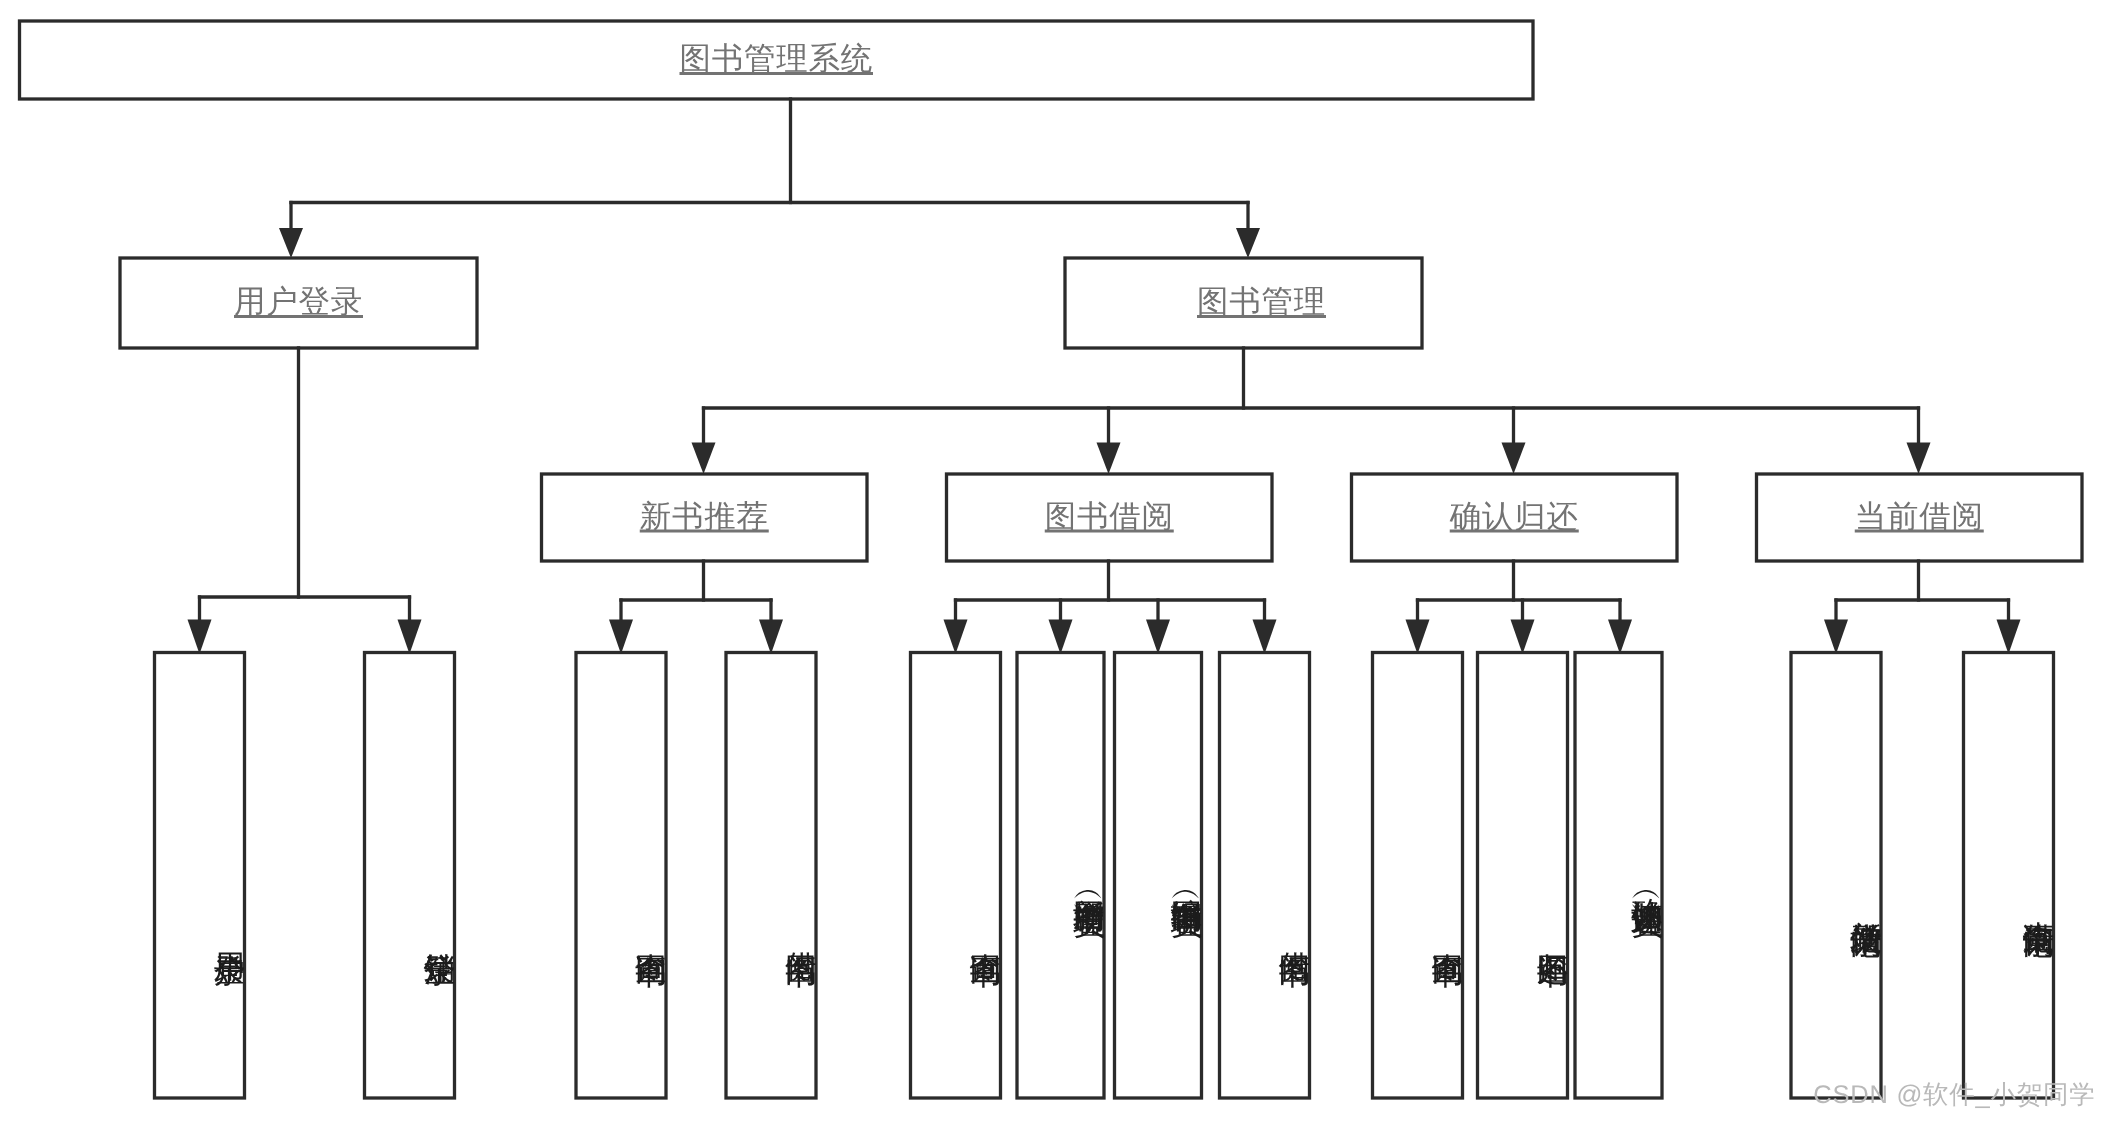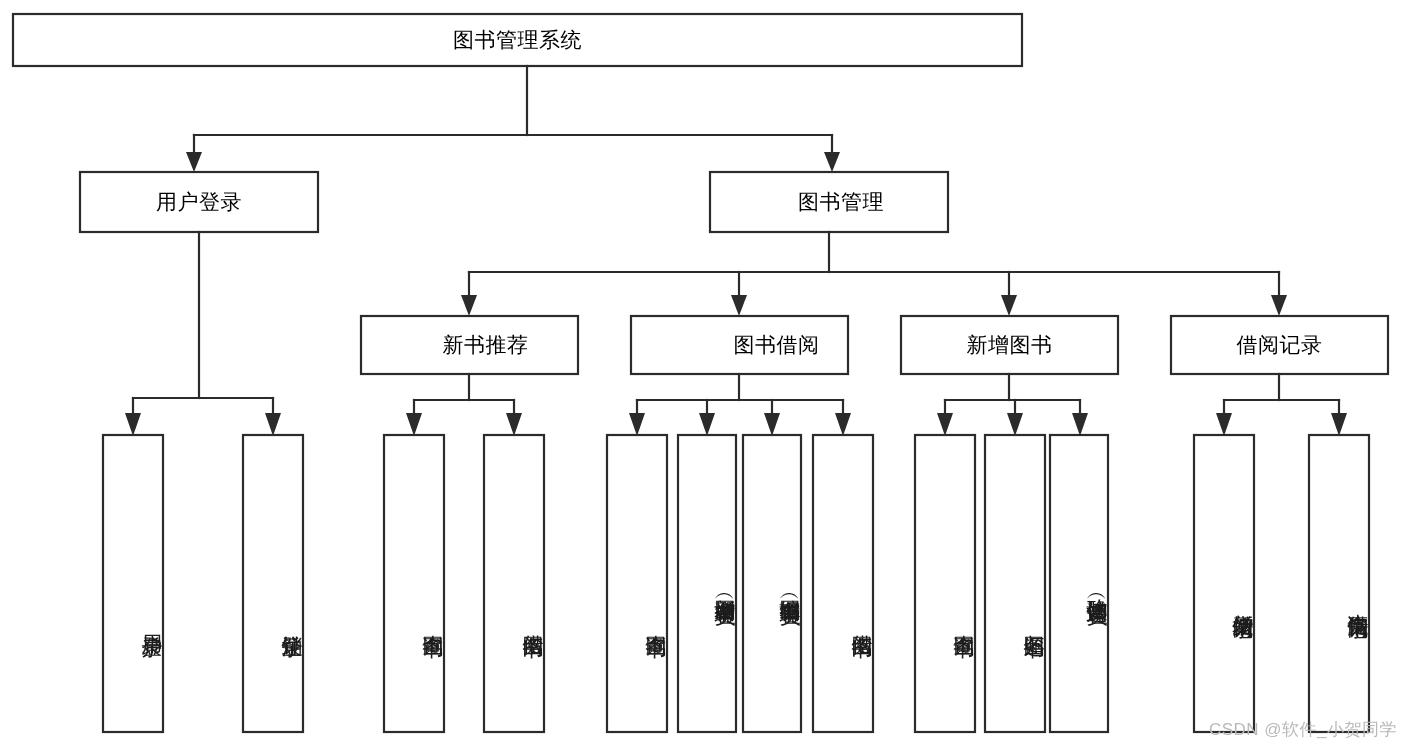--- a/index.html
+++ b/index.html
@@ -40,26 +40,27 @@
   }
   .arrow-head {
     fill: #2b2b2b;
     stroke: none;
   }
   .node-label-h {
     position: absolute;
     display: flex;
     align-items: center;
     justify-content: center;
-    color: #000000;
+    color: #737373;
     font-size: 21px;
     letter-spacing: 0.5px;
     line-height: 1.1;
     white-space: nowrap;
     pointer-events: none;
+    text-decoration: underline;
   }
   .node-label-v {
     position: absolute;
     display: flex;
     align-items: flex-start;
     justify-content: center;
     color: #1c1c1c;
     font-size: 21px;
     line-height: 1.05;
     writing-mode: vertical-rl;
@@ -173,24 +174,24 @@
     <rect class="node-rect" x="1194" y="435" width="60" height="297"></rect>
     <rect class="node-rect" x="1309" y="435" width="60" height="297"></rect>
 
   </svg>
 
   <div class="node-label-h" style="left:13px; top:14px; width:1009px; height:52px;">图书管理系统</div>
 
   <div class="node-label-h" style="left:80px; top:172px; width:238px; height:60px;">用户登录</div>
   <div class="node-label-h" style="left:710px; top:172px; width:262px; height:60px;">图书管理</div>
 
-  <div class="node-label-h" style="left:361px; top:316px; width:217px; height:58px;padding-left:16px;">新书推荐</div>
-  <div class="node-label-h" style="left:668px; top:316px; width:217px; height:58px;">图书借阅</div>
-  <div class="node-label-h" style="left:901px; top:316px; width:217px; height:58px;">新增图书</div>
-  <div class="node-label-h" style="left:1171px; top:316px; width:217px; height:58px;">借阅记录</div>
+  <div class="node-label-h" style="left:361px; top:316px; width:217px; height:58px;">新书推荐</div>
+  <div class="node-label-h" style="left:631px; top:316px; width:217px; height:58px;">图书借阅</div>
+  <div class="node-label-h" style="left:901px; top:316px; width:217px; height:58px;">确认归还</div>
+  <div class="node-label-h" style="left:1171px; top:316px; width:217px; height:58px;">当前借阅</div>
 
   <div class="node-label-v" style="left:103px; top:508px; width:60px; height:224px;">用户登录</div>
   <div class="node-label-v" style="left:243px; top:508px; width:60px; height:224px;">注销登录</div>
 
   <div class="node-label-v" style="left:384px; top:508px; width:60px; height:224px;">查询图书</div>
   <div class="node-label-v" style="left:484px; top:508px; width:60px; height:224px;">借阅图书</div>
 
   <div class="node-label-v" style="left:607px; top:508px; width:60px; height:224px;">查询图书</div>
   <div class="node-label-v" style="left:678px; top:441px; width:58px; height:291px;">新增图书（管理员）</div>
   <div class="node-label-v" style="left:743px; top:441px; width:58px; height:291px;">编辑图书（管理员）</div>

